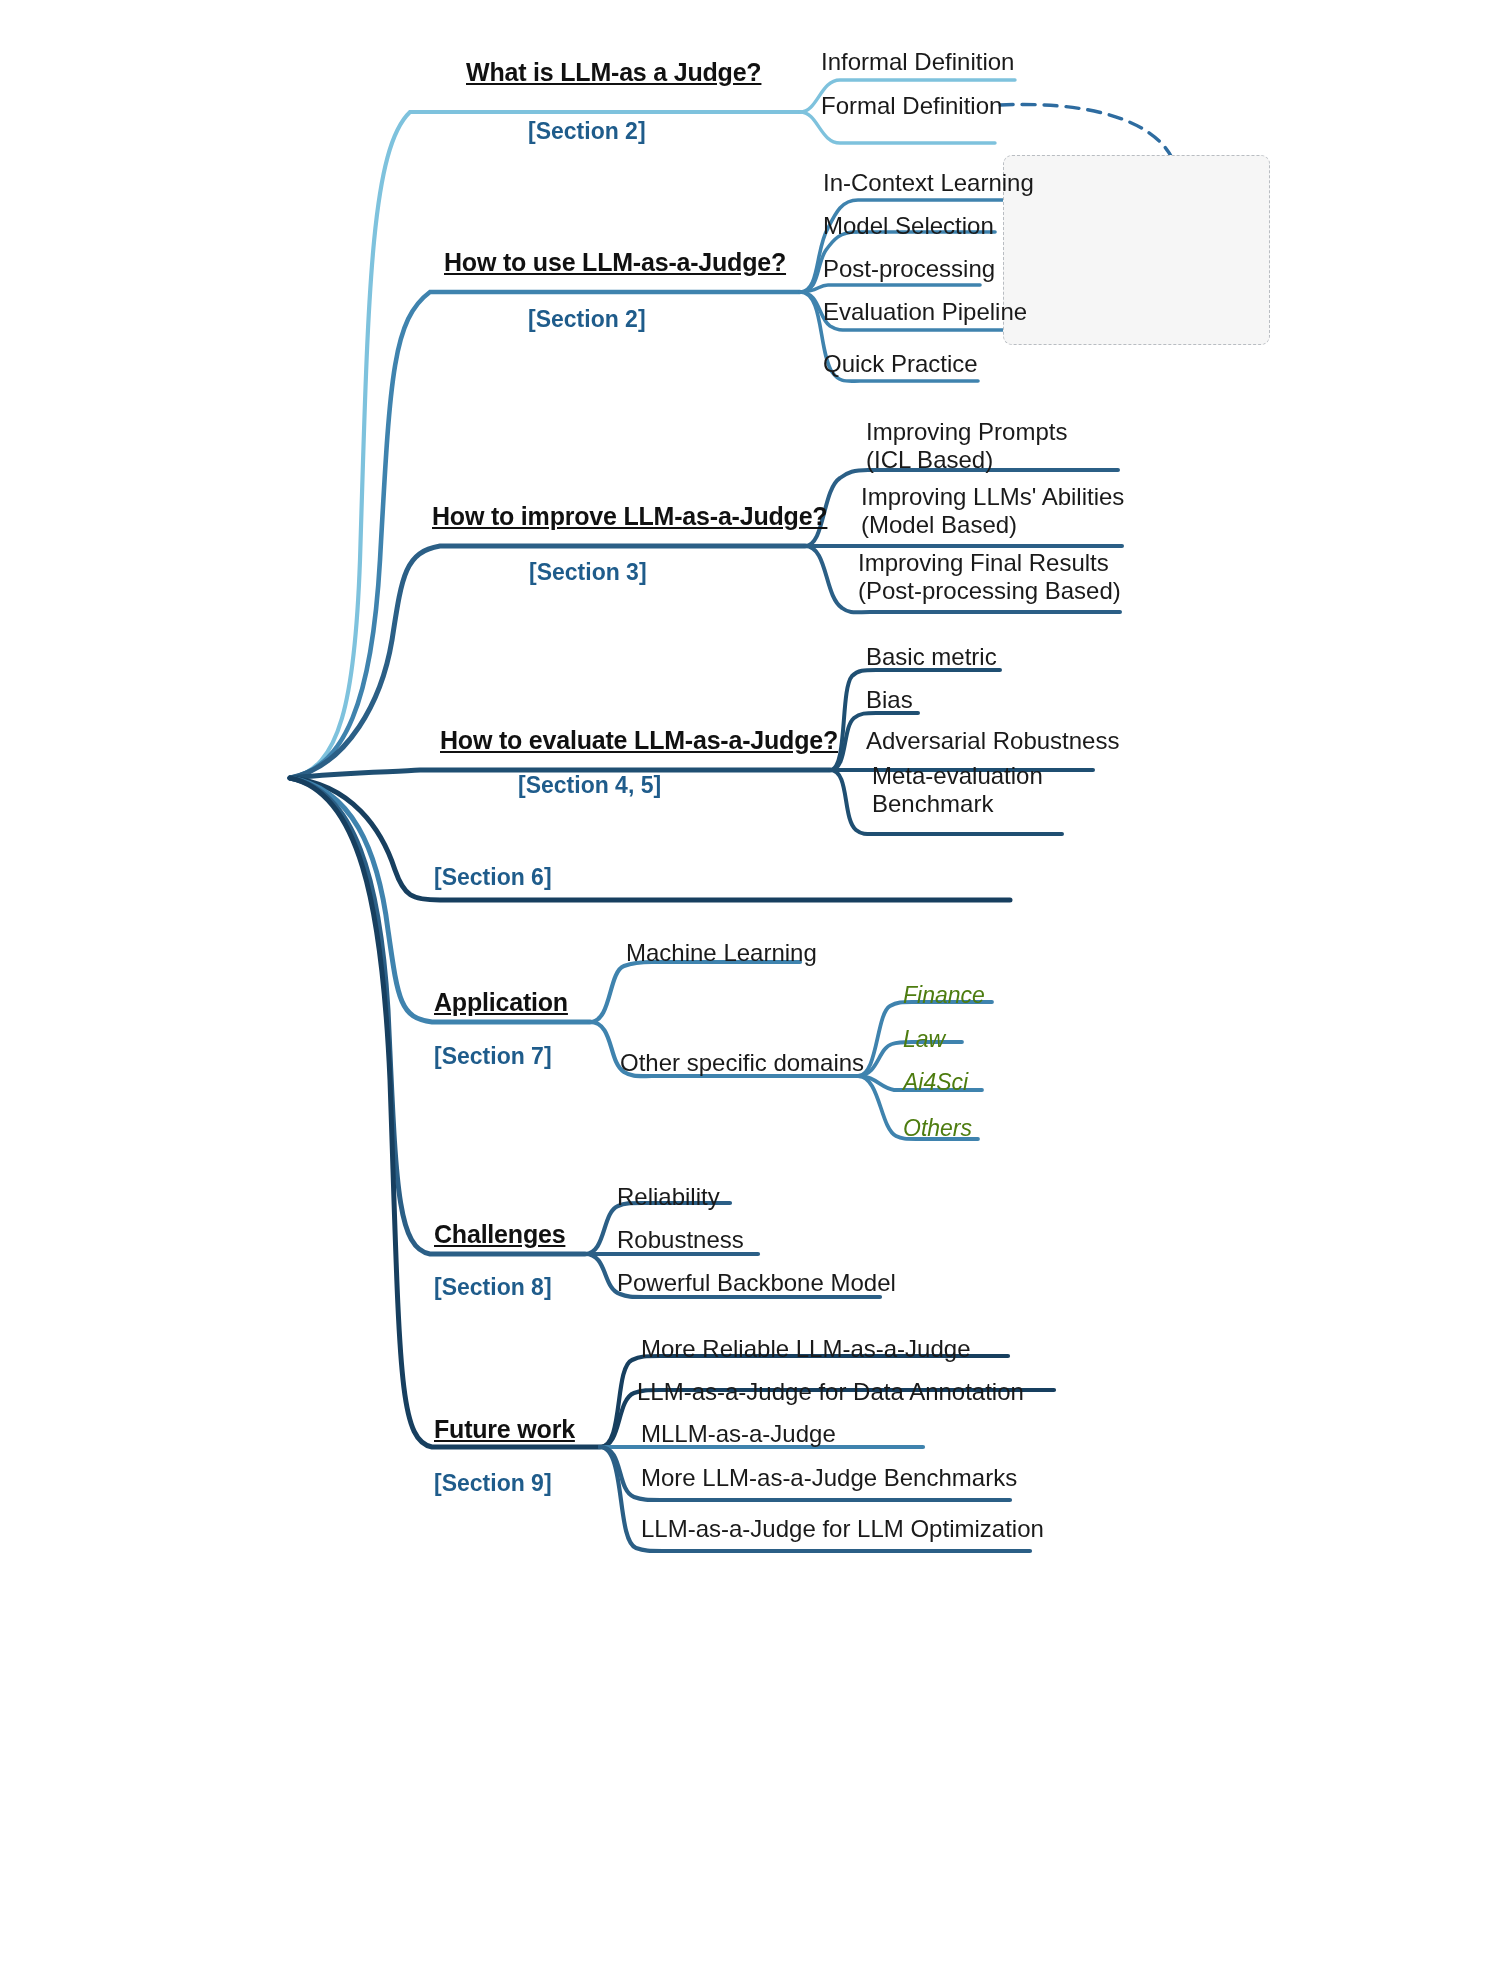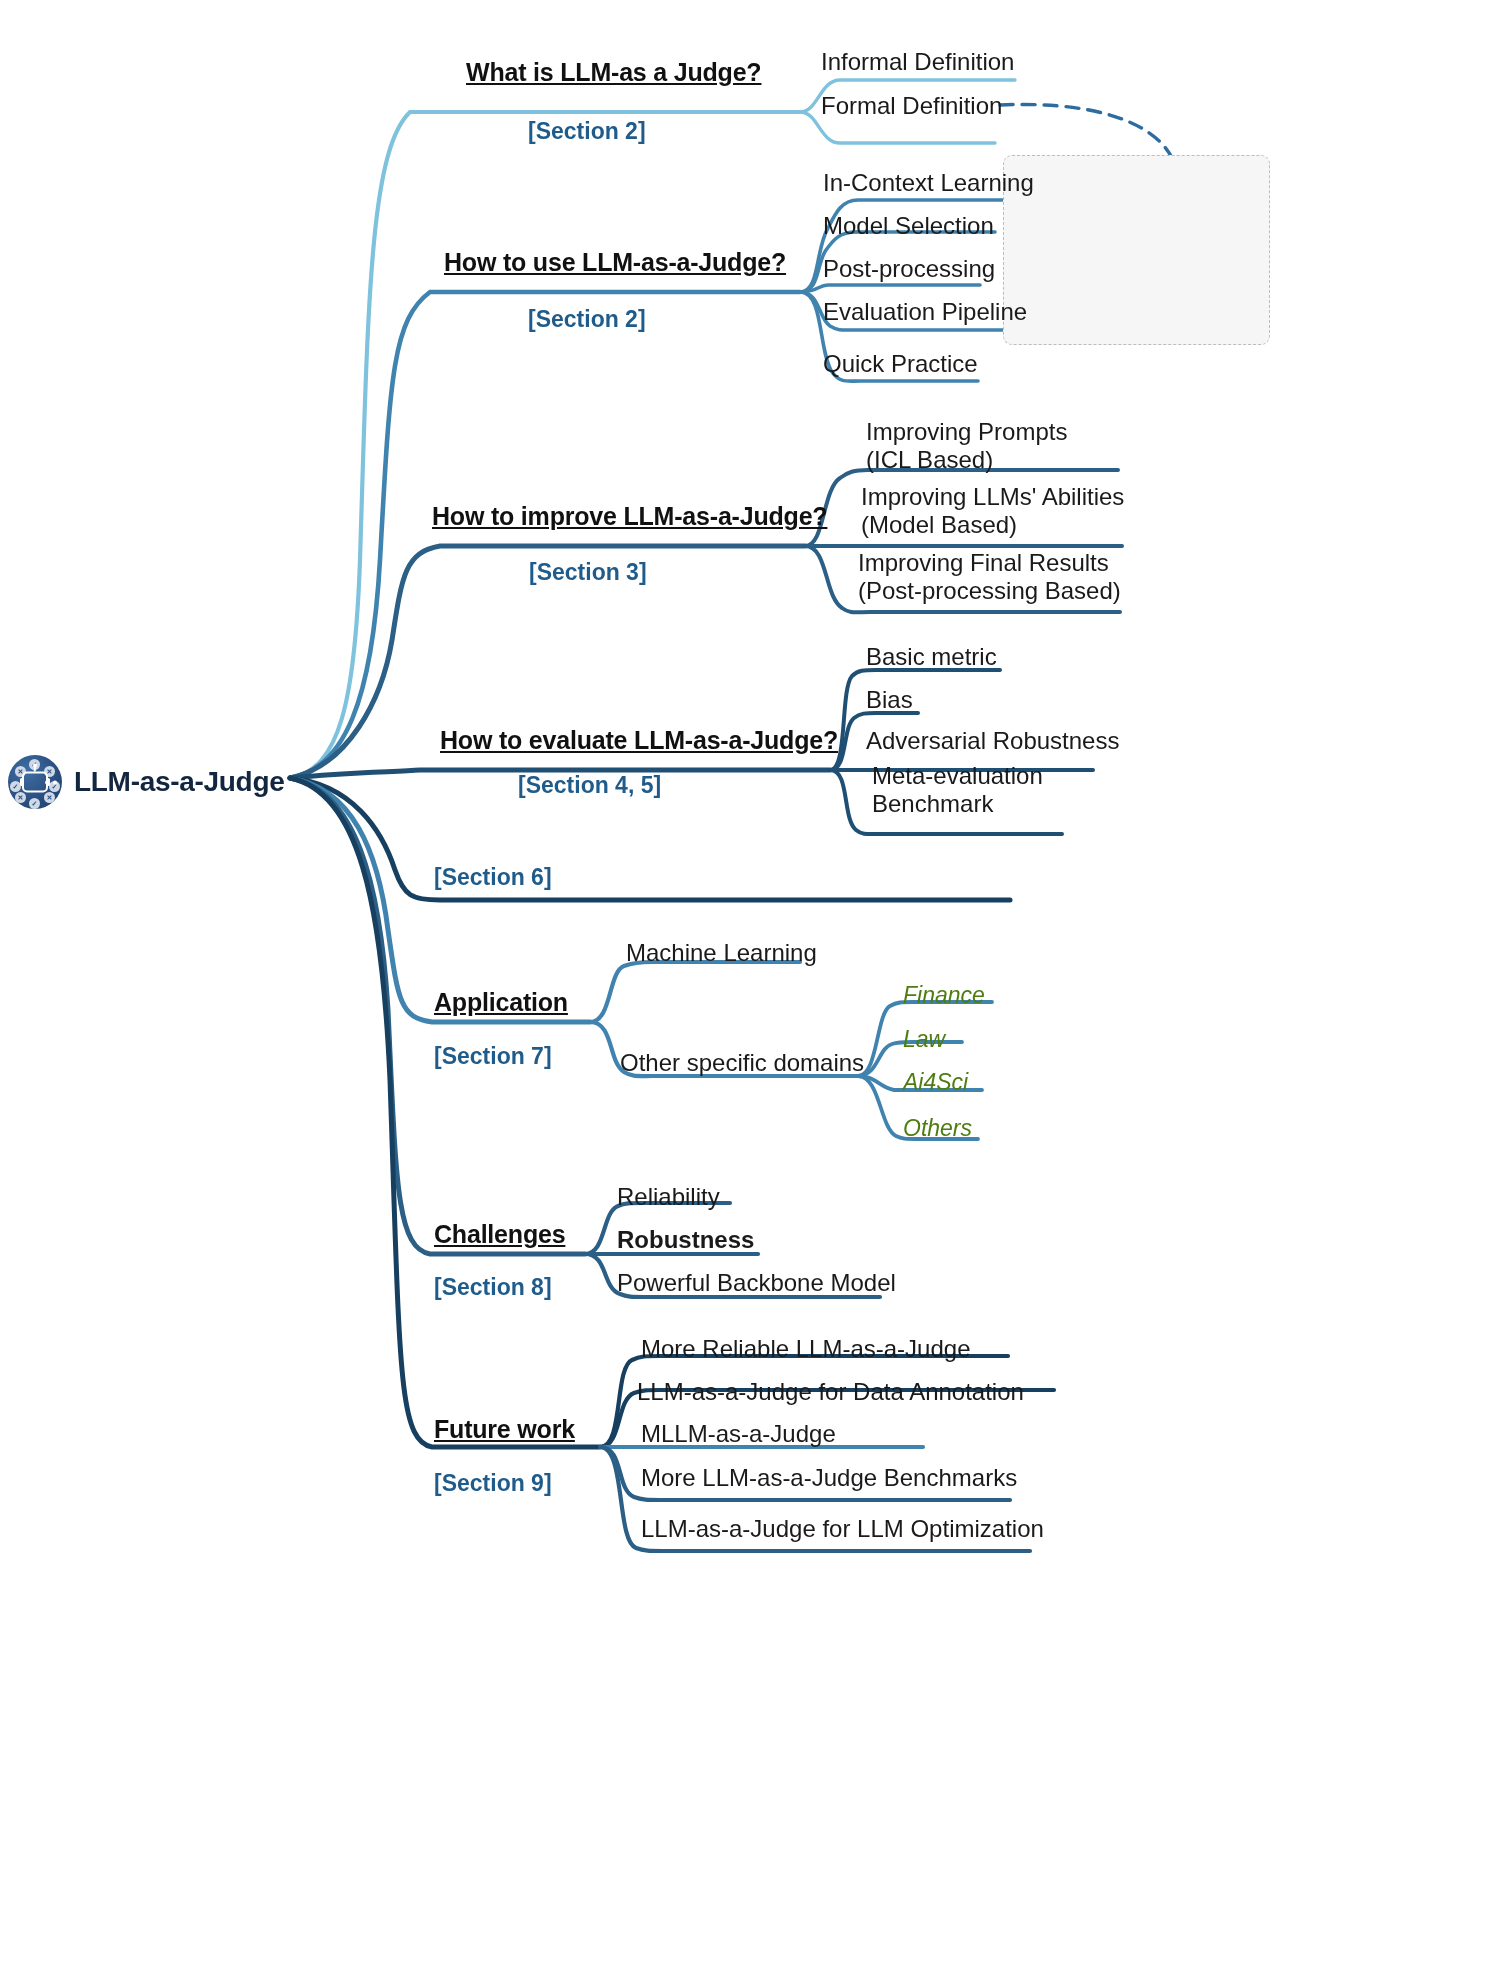--- a/index.html
+++ b/index.html
@@ -104,39 +104,20 @@
     <path d="M600,1447 C622,1447 616,1400 634,1393 C642,1390 648,1390 660,1390 L1054,1390" fill="none" stroke="#173f5f" stroke-width="4.2" stroke-linecap="round"></path>
     <path d="M600,1447 L923,1447" fill="none" stroke="#3f83ae" stroke-width="4.2" stroke-linecap="round"></path>
     <path d="M600,1447 C624,1447 616,1490 634,1497 C642,1500 648,1500 660,1500 L1010,1500" fill="none" stroke="#2b5f86" stroke-width="4.2" stroke-linecap="round"></path>
     <path d="M600,1447 C626,1447 616,1540 636,1548 C644,1551 650,1551 662,1551 L1030,1551" fill="none" stroke="#2b5f86" stroke-width="4.2" stroke-linecap="round"></path>
 
     <path d="M1000,105 C1110,100 1175,130 1178,180 C1181,218 1130,226 1055,220" fill="none" stroke="#2e6ca0" stroke-width="3.4" stroke-dasharray="13,9" stroke-linecap="round" marker-end="url(#arrowhead)"></path>
   </svg>
 
   <div id="icl-panel"></div>
 
-  <div id="root-group">
-    <div class="robot-badge">
-      <span class="dotmark" style="left:21px;top:4px;">✓</span>
-      <span class="dotmark" style="left:36px;top:11px;">✕</span>
-      <span class="dotmark" style="left:41px;top:26px;">✓</span>
-      <span class="dotmark" style="left:36px;top:37px;">✕</span>
-      <span class="dotmark" style="left:21px;top:43px;">✓</span>
-      <span class="dotmark" style="left:7px;top:37px;">✕</span>
-      <span class="dotmark" style="left:2px;top:26px;">✓</span>
-      <span class="dotmark" style="left:7px;top:11px;">✕</span>
-      <span class="face">
-        <span class="eye l"></span>
-          <span class="eye r"></span>
-      </span>
-      <span class="ear l"></span>
-      <span class="ear r"></span>
-    </div>
-    <div id="root-label">LLM-as-a-Judge</div>
-  </div>
 
   <div class="node lvl1" style="left:466px;top:58px;">What is LLM-as a Judge?</div>
   <div class="node section" style="left:528px;top:118px;">[Section 2]</div>
   <div class="node lvl2" style="left:821px;top:48px;">Informal Definition</div>
   <div class="node lvl2" style="left:821px;top:92px;">Formal Definition</div>
 
   <div class="node lvl1" style="left:444px;top:248px;">How to use LLM-as-a-Judge?</div>
   <div class="node section" style="left:528px;top:306px;">[Section 2]</div>
   <div class="node lvl2" style="left:823px;top:169px;">In-Context Learning</div>
   <div class="node lvl2" style="left:823px;top:212px;">Model Selection</div>
@@ -176,21 +157,21 @@
   <div class="node lvl2" style="left:626px;top:939px;">Machine Learning</div>
   <div class="node lvl2" style="left:620px;top:1049px;">Other specific domains</div>
   <div class="node lvl3" style="left:903px;top:982px;">Finance</div>
   <div class="node lvl3" style="left:903px;top:1026px;">Law</div>
   <div class="node lvl3" style="left:903px;top:1069px;">Ai4Sci</div>
   <div class="node lvl3" style="left:903px;top:1115px;">Others</div>
 
   <div class="node lvl1" style="left:434px;top:1220px;text-align:right;">Challenges</div>
   <div class="node section" style="left:434px;top:1274px;">[Section 8]</div>
   <div class="node lvl2" style="left:617px;top:1183px;">Reliability</div>
-  <div class="node lvl2" style="left:617px;top:1226px;font-weight:bold;">Robustness</div>
+  <div class="node lvl2" style="left:617px;top:1226px;">Robustness</div>
   <div class="node lvl2" style="left:617px;top:1269px;">Powerful Backbone Model</div>
 
   <div class="node lvl1" style="left:434px;top:1415px;">Future work</div>
   <div class="node section" style="left:434px;top:1470px;">[Section 9]</div>
   <div class="node lvl2" style="left:641px;top:1335px;">More Reliable LLM-as-a-Judge</div>
   <div class="node lvl2" style="left:637px;top:1378px;">LLM-as-a-Judge for Data Annotation</div>
   <div class="node lvl2" style="left:641px;top:1420px;">MLLM-as-a-Judge</div>
   <div class="node lvl2" style="left:641px;top:1464px;">More LLM-as-a-Judge Benchmarks</div>
   <div class="node lvl2" style="left:641px;top:1515px;">LLM-as-a-Judge for LLM Optimization</div>
 

